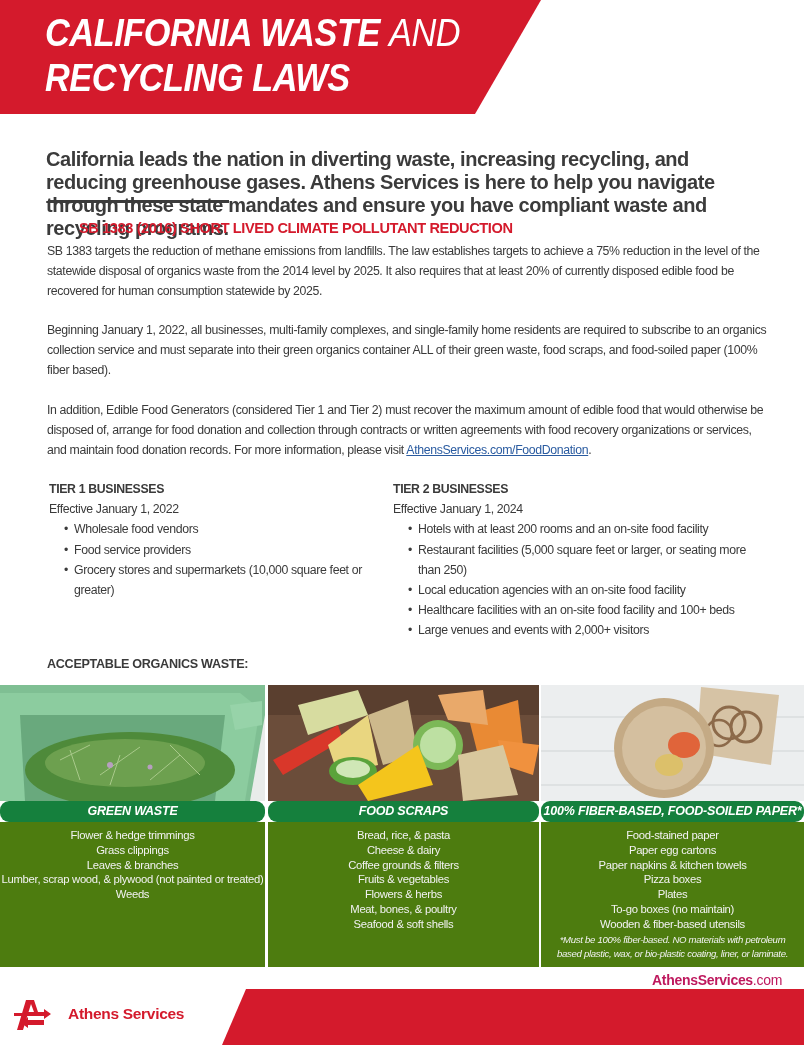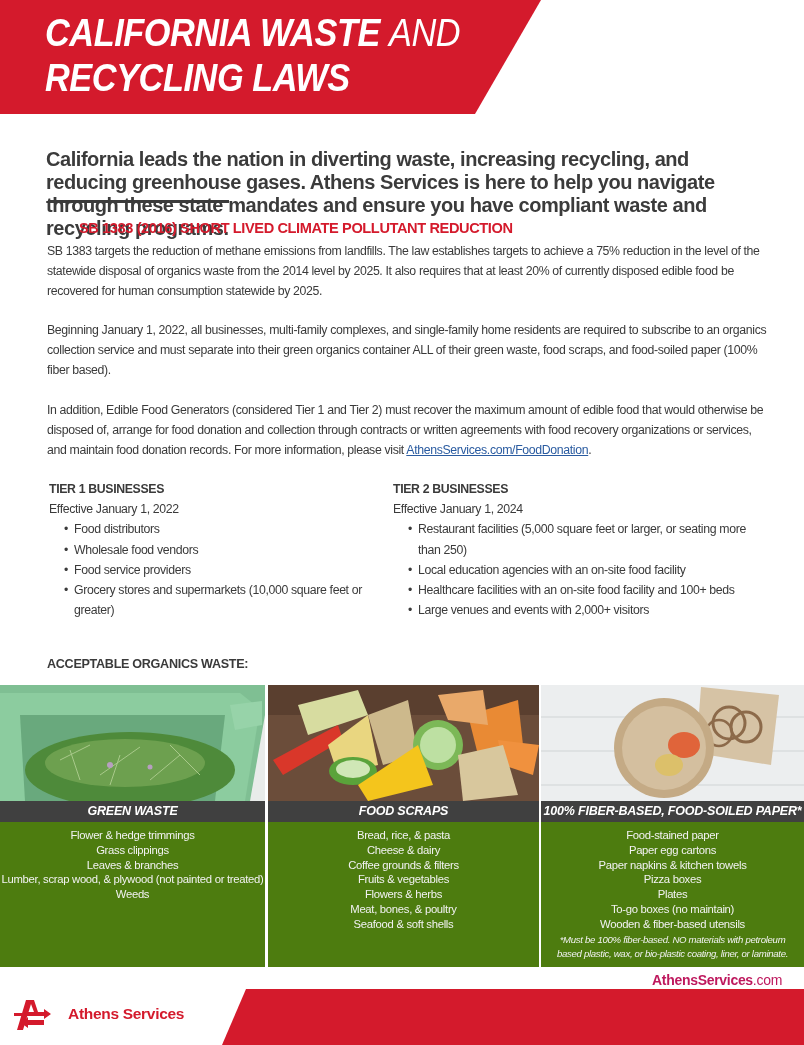--- a/index.html
+++ b/index.html
@@ -52,23 +52,24 @@
   .organics-heading {
     position: absolute; left: 47px; top: 657px; font-size: 12.6px; font-weight: bold; color: #3a3a3a; letter-spacing: -0.3px;
   }
 
   .col { position: absolute; top: 685px; height: 282px; }
   .col1 { left: 0; width: 265px; }
   .col2 { left: 268px; width: 271px; }
   .col3 { left: 541px; width: 263px; }
   .photo { position: absolute; left: 0; top: 0; width: 100%; height: 116px; overflow: hidden; }
   .label-band {
-    position: absolute; left: 0; top: 116px; width: 100%; height: 21px; background: #404040;
+    position: absolute; left: 0; top: 116px; width: 100%; height: 21px; background: #15803d;
     color: #fff; font-weight: bold; font-style: italic; font-size: 12.5px; line-height: 21px; text-align: center;
     letter-spacing: -0.2px;
+    border-radius: 9px;
   }
   .panel {
     position: absolute; left: 0; top: 137px; width: 100%; height: 145px; background: #4d7c0f;
     color: #f2f2f2; font-size: 11.3px; line-height: 14.8px; text-align: center; padding-top: 6px; letter-spacing: -0.3px;
   }
   .panel .note { font-style: italic; font-size: 9.6px; line-height: 14px; margin-top: 1px; padding: 0 6px; }
 
   .footer-red {
     position: absolute; left: 0; top: 989px; width: 804px; height: 56px; background: #d41a2c;
     clip-path: polygon(246px 0, 804px 0, 804px 56px, 222px 56px);
@@ -96,31 +97,31 @@
 
 <h2 class="section-heading">SB 1383 (2016) SHORT LIVED CLIMATE POLLUTANT REDUCTION</h2>
 <p class="para p1">SB 1383 targets the reduction of methane emissions from landfills. The law establishes targets to achieve a 75% reduction in the level of the statewide disposal of organics waste from the 2014 level by 2025. It also requires that at least 20% of currently disposed edible food be recovered for human consumption statewide by 2025.</p>
 <p class="para p2">Beginning January 1, 2022, all businesses, multi-family complexes, and single-family home residents are required to subscribe to an organics collection service and must separate into their green organics container ALL of their green waste, food scraps, and food-soiled paper (100% fiber based).</p>
 <p class="para p3"><span>In addition, Edible Food Generators (considered Tier 1 and Tier 2) must recover the maximum amount of edible food that would otherwise be disposed of, arrange for food donation and collection through contracts or written agreements with food recovery organizations or services, and maintain food donation records. For more information, please visit </span><a href="#">AthensServices.com/FoodDonation</a><span>.</span></p>
 
 <div class="tier tier1">
   <div class="tier-title">TIER 1 BUSINESSES</div>
   <div>Effective January 1, 2022</div>
   <ul>
-    <li>Food distributors</li>
     <li>Wholesale food vendors</li>
     <li>Food service providers</li>
     <li>Grocery stores and supermarkets (10,000 square feet or greater)</li>
   </ul>
 </div>
 
 <div class="tier tier2">
   <div class="tier-title">TIER 2 BUSINESSES</div>
   <div>Effective January 1, 2024</div>
   <ul>
+    <li>Hotels with at least 200 rooms and an on-site food facility</li>
     <li>Restaurant facilities (5,000 square feet or larger, or seating more than 250)</li>
     <li>Local education agencies with an on-site food facility</li>
     <li>Healthcare facilities with an on-site food facility and 100+ beds</li>
     <li>Large venues and events with 2,000+ visitors</li>
   </ul>
 </div>
 
 <h3 class="organics-heading">ACCEPTABLE ORGANICS WASTE:</h3>
 
 <div class="col col1">

